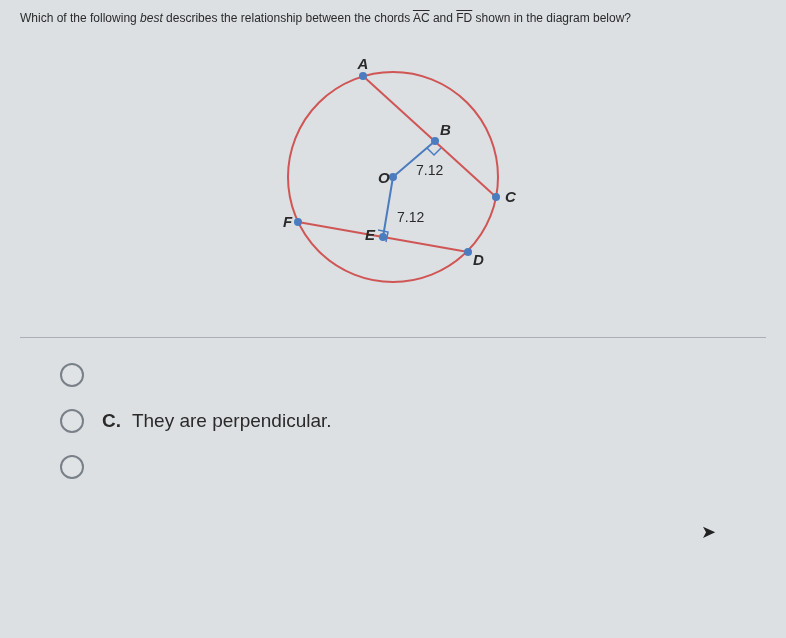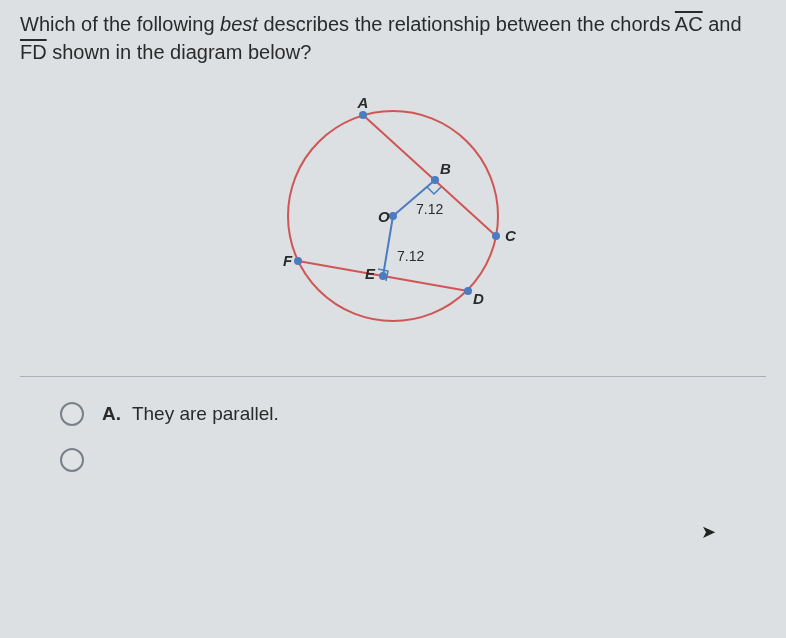--- a/index.html
+++ b/index.html
@@ -10,21 +10,21 @@
     body {
       width: 786px;
       height: 638px;
       background: #dce0e3;
       font-family: Arial, sans-serif;
       color: #2a2a2a;
       padding: 10px 20px;
       position: relative;
     }
     .question-text {
-      font-size: 20px;
+      font-size: 12px;
       line-height: 1.4;
       margin-bottom: 15px;
     }
     .question-text .italic {
       font-style: italic;
     }
     .overline {
       text-decoration: overline;
     }
     .diagram-container {
@@ -108,23 +108,26 @@
     <text x="173" y="128" font-size="14" fill="#2a2a2a">7.12</text>
     <text x="154" y="175" font-size="14" fill="#2a2a2a">7.12</text>
   </svg>
 </div>
 
 <div class="divider"></div>
 
 <div class="options">
   <div class="option">
     <div class="radio"></div>
+  </div>
+  <div class="option">
+    <div class="radio"></div>
     <div class="option-label">
-      <span class="letter">A.</span>
-      <span>They are parallel.</span>
+      <span class="letter">C.</span>
+      <span>They are perpendicular.</span>
     </div>
   </div>
   <div class="option">
     <div class="radio"></div>
   </div>
 </div>
 
 <div class="cursor">➤</div>
 
 </body></html>

